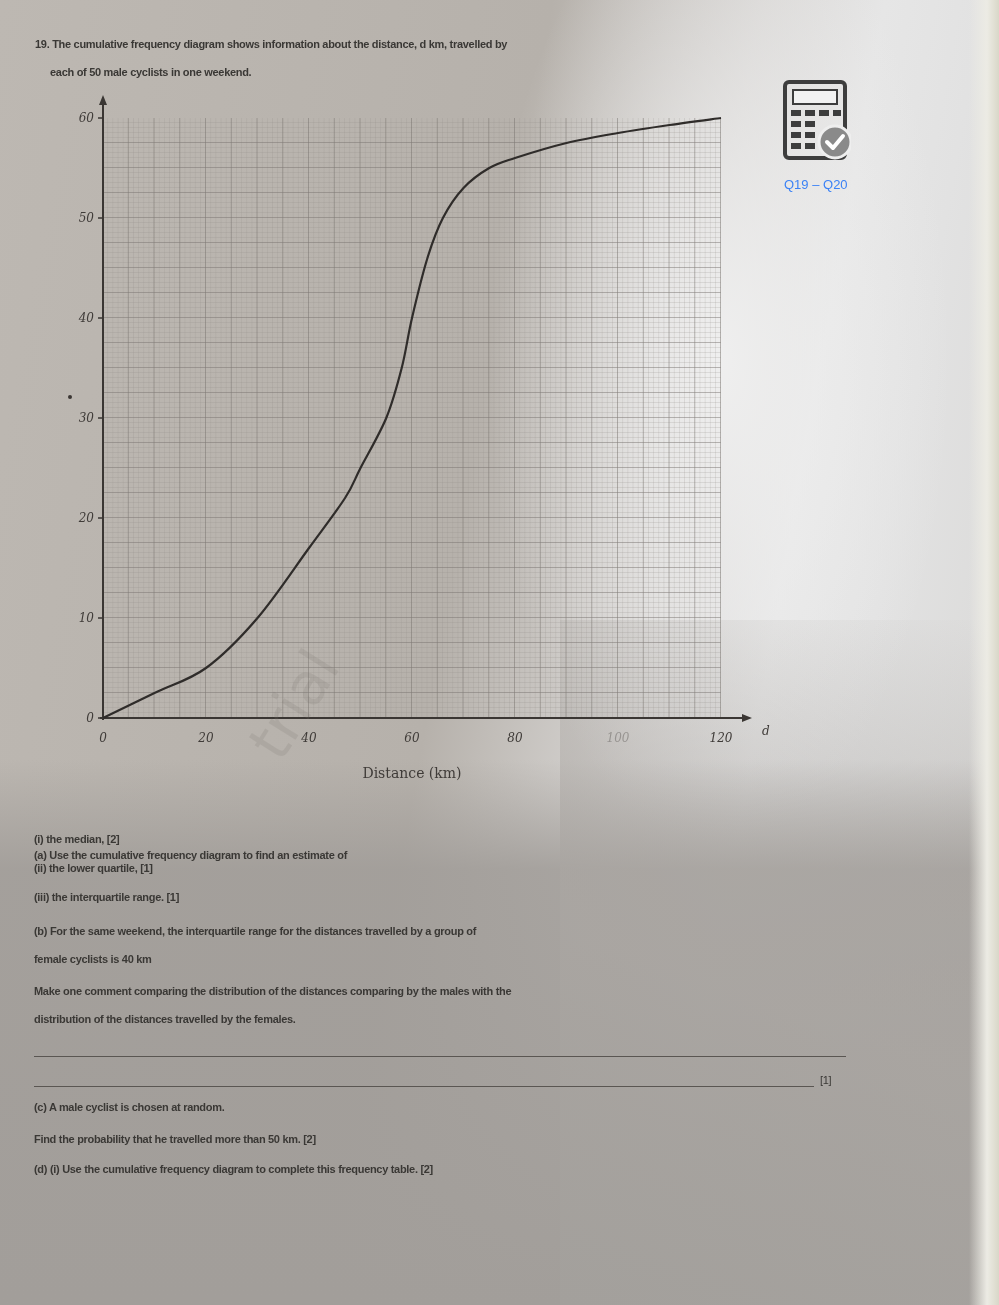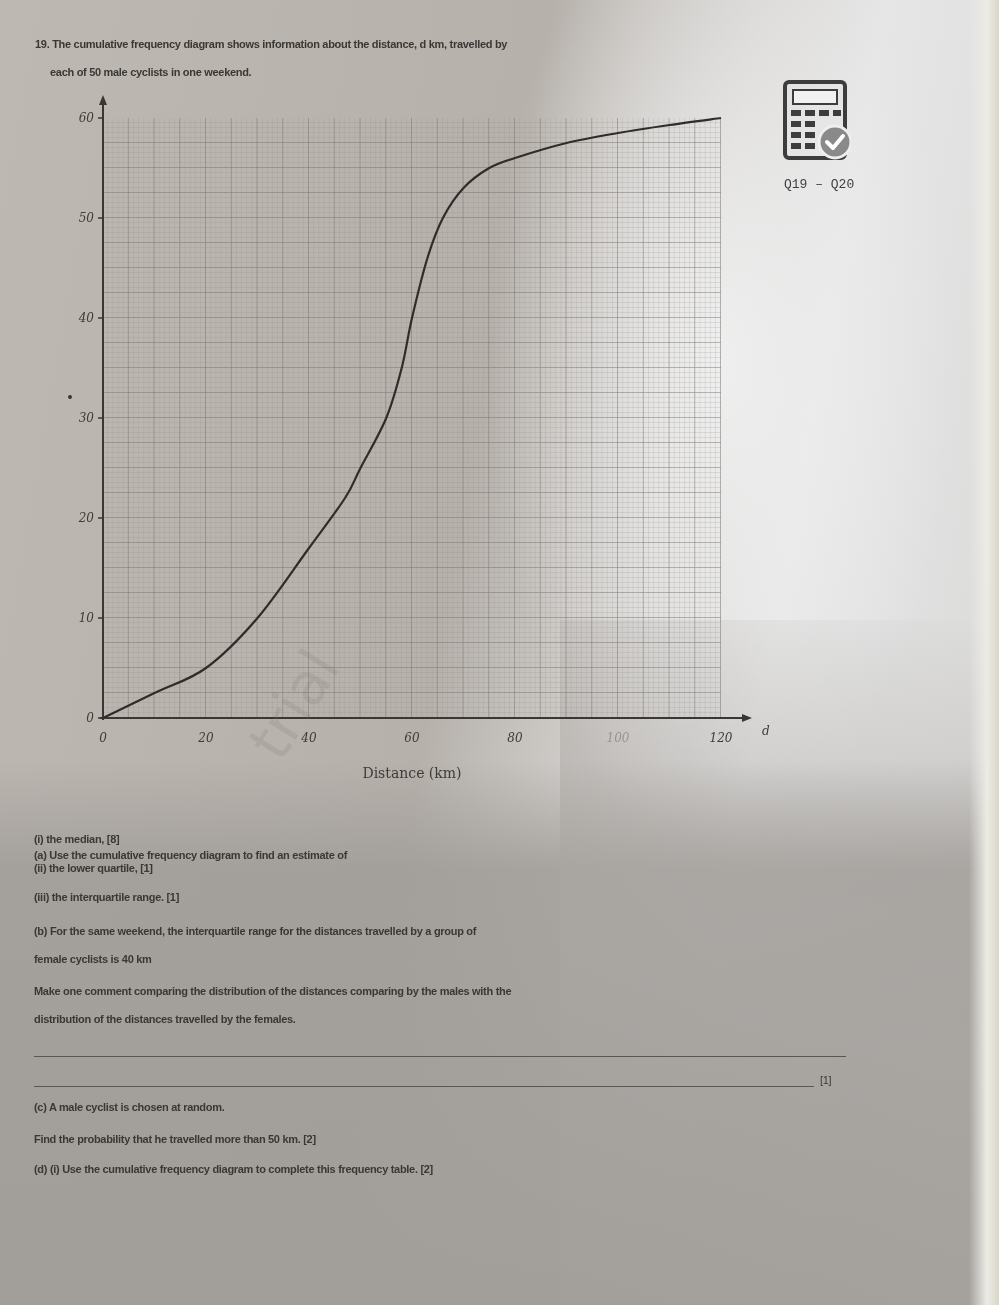--- a/index.html
+++ b/index.html
@@ -24,22 +24,22 @@
     position:absolute; right:0; top:0; width:30px; height:1305px;
     background: linear-gradient(90deg, rgba(230,230,225,0), #ecebe4 60%, #d9d7c8 100%);
   }
   .q-text {
     position:absolute; font-family:"Liberation Sans", sans-serif; font-weight:bold;
     font-size:11px; color:#3a3835; letter-spacing:-0.3px; white-space:nowrap;
   }
   .q-line { position:absolute; height:1px; background:#5a5652; }
   .calc-icon { position:absolute; left:783px; top:80px; width:68px; height:82px; }
   .calc-label {
-    position:absolute; left:784px; top:177px; font-family:Liberation Mono, monospace;
-    font-size:13px; color:#404040;
+    position:absolute; left:784px; top:177px; font-family:Liberation Sans, sans-serif;
+    font-size:13px; color:#3b82f6;
   }
   .chart-svg { position:absolute; left:0; top:0; }
   .axis-label { font-family:"DejaVu Serif", serif; font-size:12px; fill:#3f3b38; font-style:italic; }
   .xlabel { font-family:"DejaVu Serif", serif; font-size:14px; fill:#3f3b38; }
   .watermark {
     position:absolute; left:235px; top:735px; font-family:"DejaVu Sans", sans-serif;
     font-size:58px; color:rgba(120,115,110,0.18); transform:rotate(-58deg);
     transform-origin:left top; pointer-events:none;
   }
 </style>
@@ -125,21 +125,21 @@
       <text x="721" y="742" text-anchor="middle" class="axis-label">120</text>
     </g>
   <text x="412" y="778" text-anchor="middle" class="xlabel">Distance (km)</text>
   <path id="cf-curve" d="M103,718 C111.58333333333333,713.8333333333334 137.33333333333334,701.3333333333334 154.5,693 C171.66666666666666,684.6666666666666 188.83333333333334,680.5 206,668 C223.16666666666666,655.5 240.33333333333334,638 257.5,618 C274.6666666666667,598 294.4083333333333,568 309,548 C323.5916666666667,528 336.4666666666667,511.3333333333333 345.05,498 C353.6333333333333,484.6666666666667 353.6333333333333,481.3333333333333 360.5,468 C367.3666666666667,454.6666666666667 379.3833333333333,434.6666666666667 386.25,418 C393.1166666666667,401.3333333333333 397.4083333333333,384.6666666666667 401.7,368 C405.9916666666667,351.3333333333333 407.7083333333333,336.33333333333337 412,318 C416.2916666666667,299.66666666666663 422.29999999999995,274.66666666666663 427.45,257.99999999999994 C432.6,241.3333333333333 436.8916666666667,229.66666666666666 442.90000000000003,218 C448.90833333333336,206.33333333333334 455.775,196.33333333333334 463.5,188 C471.225,179.66666666666666 480.6666666666667,173 489.25,168 C497.8333333333333,163 502.125,162.16666666666666 515,158 C527.875,153.83333333333334 549.3333333333334,147.16666666666666 566.5,143 C583.6666666666666,138.83333333333334 600.8333333333334,136 618,133 C635.1666666666666,130 652.3333333333334,127.5 669.5,125 C686.6666666666666,122.5 712.4166666666666,119.16666666666667 721,118" fill="none" stroke="#2f2c2a" stroke-width="2.2"></path>
   <circle cx="70" cy="397" r="2" fill="#3a3633"></circle>
 </svg>
 
 <div class="watermark">trial</div>
 
 <div class="q-text" style="left:34px; top:805px;margin-top:44px;">(a) Use the cumulative frequency diagram to find an estimate of</div>
-<div class="q-text" style="left:34px; top:833px;">(i) the median, [8]</div>
+<div class="q-text" style="left:34px; top:833px;">(i) the median, [2]</div>
 <div class="q-text" style="left:34px; top:862px;">(ii) the lower quartile, [1]</div>
 <div class="q-text" style="left:34px; top:891px;">(iii) the interquartile range. [1]</div>
 
 <div class="q-text" style="left:34px; top:925px;">(b) For the same weekend, the interquartile range for the distances travelled by a group of</div>
 <div class="q-text" style="left:34px; top:953px;">female cyclists is 40 km</div>
 <div class="q-text" style="left:34px; top:985px;">Make one comment comparing the distribution of the distances comparing by the males with the</div>
 <div class="q-text" style="left:34px; top:1013px;">distribution of the distances travelled by the females.</div>
 
 <div class="q-line" style="left:34px; top:1056px; width:812px;"></div>
 <div class="q-line" style="left:34px; top:1086px; width:780px;"></div>

